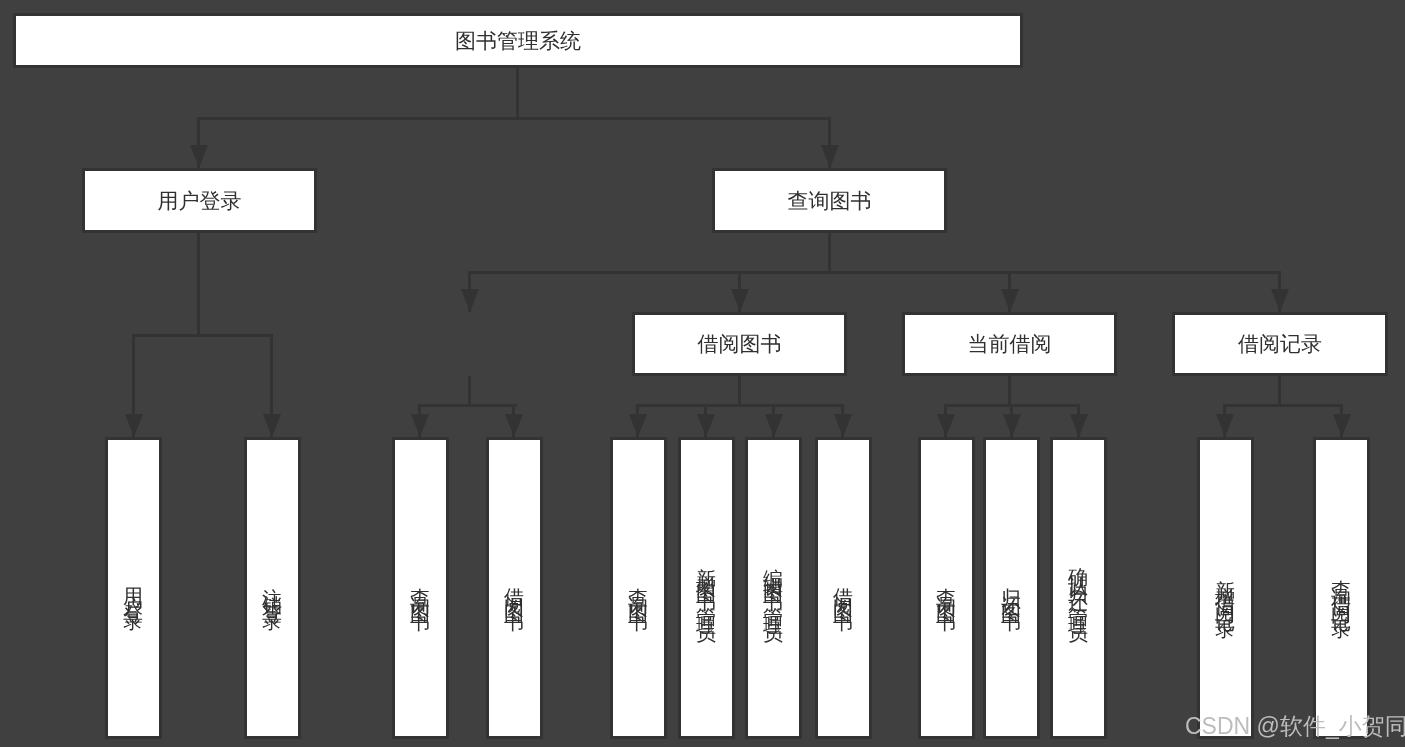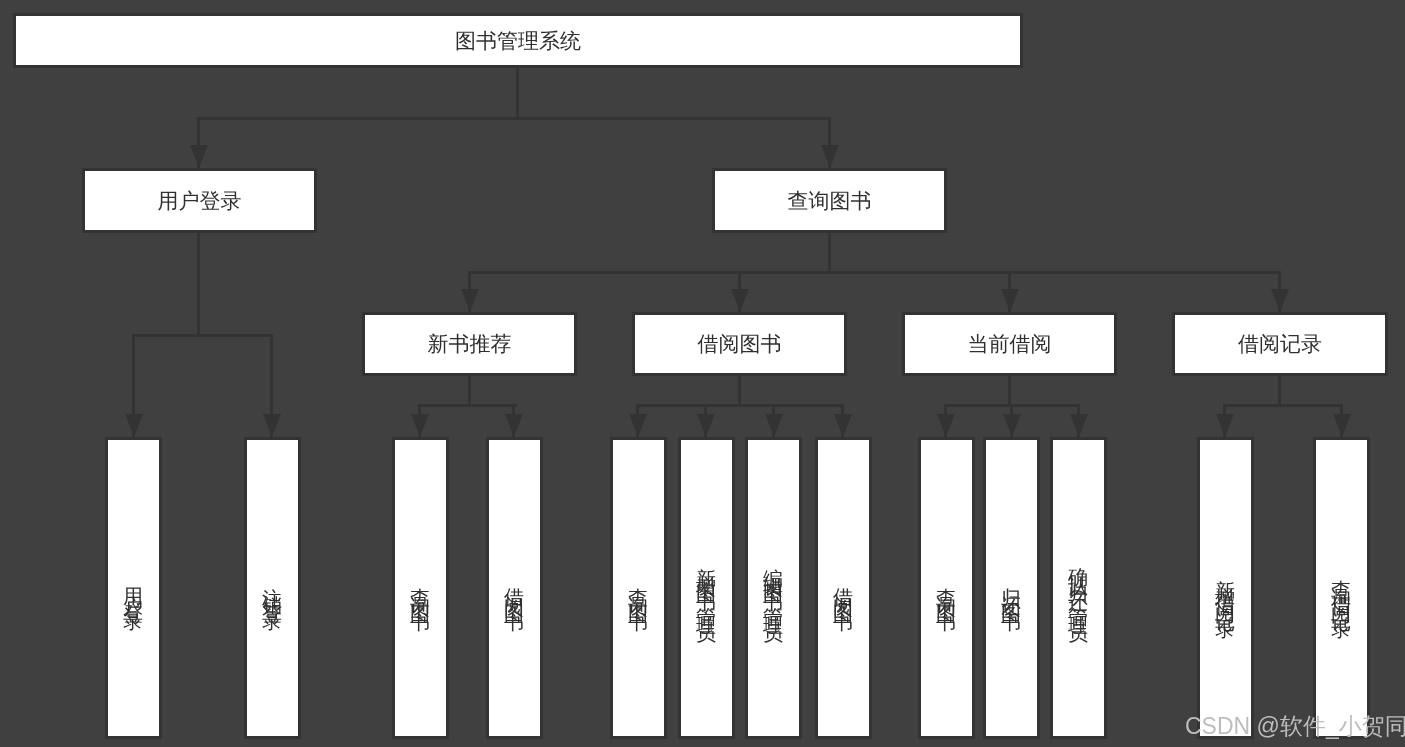--- a/index.html
+++ b/index.html
@@ -57,21 +57,20 @@
   <div class="hline" style="left:468px;top:271px;width:813px"></div>
   <div class="vline" style="left:468px;top:273px;height:39px"></div>
   <div class="arrow" style="left:461px;top:289px"></div>
   <div class="vline" style="left:738px;top:273px;height:39px"></div>
   <div class="arrow" style="left:731px;top:289px"></div>
   <div class="vline" style="left:1008px;top:273px;height:39px"></div>
   <div class="arrow" style="left:1001px;top:289px"></div>
   <div class="vline" style="left:1278px;top:273px;height:39px"></div>
   <div class="arrow" style="left:1271px;top:289px"></div>
 
-  <div class="node" style="left:362px;top:312px;width:215px;height:64px">新书推荐</div>
   <div class="node" style="left:632px;top:312px;width:215px;height:64px">借阅图书</div>
   <div class="node" style="left:902px;top:312px;width:215px;height:64px">当前借阅</div>
   <div class="node" style="left:1172px;top:312px;width:216px;height:64px">借阅记录</div>
 
   <div class="vline" style="left:468px;top:376px;height:30px"></div>
   <div class="hline" style="left:418px;top:404px;width:99px"></div>
   <div class="vline" style="left:418px;top:406px;height:31px"></div>
   <div class="arrow" style="left:411px;top:414px"></div>
   <div class="vline" style="left:512px;top:406px;height:31px"></div>
   <div class="arrow" style="left:505px;top:414px"></div>

